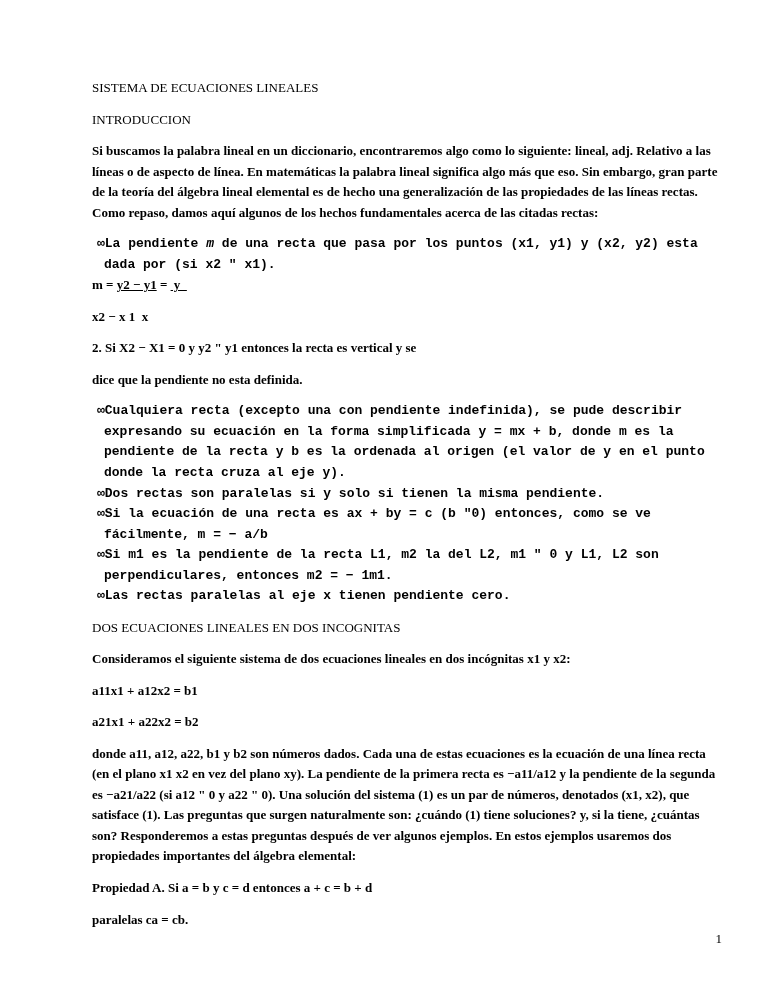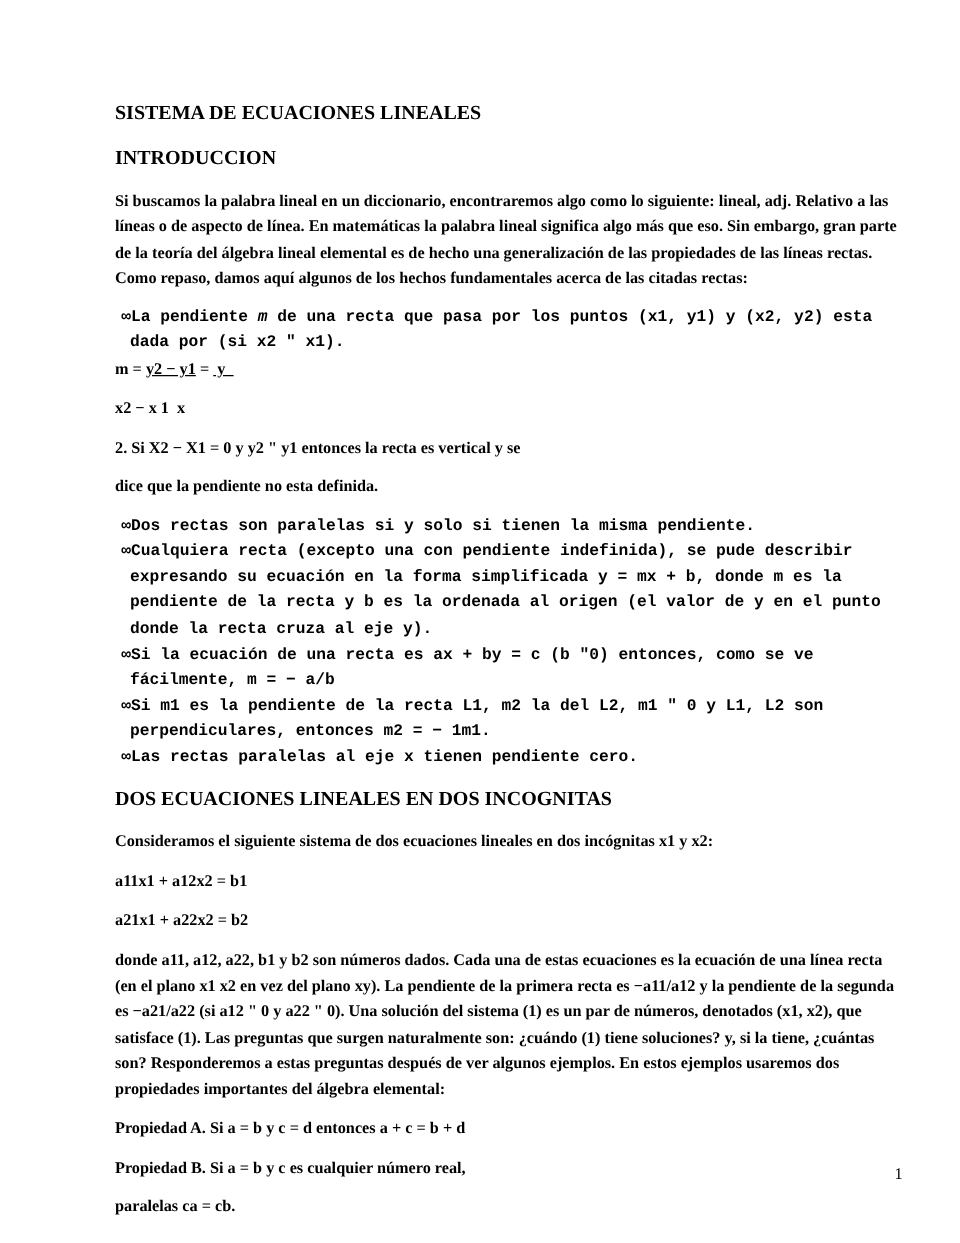--- a/index.html
+++ b/index.html
@@ -11,21 +11,21 @@
     background: #ffffff;
     color: #000000;
     font-family: "Liberation Serif", "DejaVu Serif", serif;
     font-weight: 700;
     font-size: 13px;
     line-height: 1.58;
     padding: 78px 48px 0 92px;
     overflow: hidden;
   }
   .para { margin-bottom: 11px; }
-  h1.para, h2.para { font-size: 16px; font-weight: 700; }
+  h1.para, h2.para { font-size: 13px; font-weight: 400; }
   .bullet {
     padding-left: 12px;
     text-indent: -7px;
     margin: 0;
     font-family: Liberation Mono, monospace;
   }
   .bullet-group { margin-bottom: 11px; }
   .pre { white-space: pre; }
   .u { text-decoration: underline; margin-top: 48px; }
   em { font-style: italic; font-weight: 700; }
@@ -53,38 +53,37 @@
 
   <p class="para pre"><span>m = </span><span class="u">y2 − y1</span><span> = </span><span class="u"> y  </span></p>
 
   <p class="para pre">x2 − x 1  x</p>
 
   <p class="para">2. Si X2 − X1 = 0 y y2 " y1 entonces la recta es vertical y se</p>
 
   <p class="para">dice que la pendiente no esta definida.</p>
 
   <div class="bullet-group">
+    <p class="bullet">∞Cualquiera recta (excepto una con pendiente indefinida), se pude describir expresando su ecuación en la forma simplificada y = mx + b, donde m es la pendiente de la recta y b es la ordenada al origen (el valor de y en el punto donde la recta cruza al eje y).</p>
     <p class="bullet">∞Dos rectas son paralelas si y solo si tienen la misma pendiente.</p>
-    <p class="bullet">∞Cualquiera recta (excepto una con pendiente indefinida), se pude describir expresando su ecuación en la forma simplificada y = mx + b, donde m es la pendiente de la recta y b es la ordenada al origen (el valor de y en el punto donde la recta cruza al eje y).</p>
     <p class="bullet">∞Si la ecuación de una recta es ax + by = c (b "0) entonces, como se ve fácilmente, m = − a/b</p>
     <p class="bullet">∞Si m1 es la pendiente de la recta L1, m2 la del L2, m1 " 0 y L1, L2 son perpendiculares, entonces m2 = − 1m1.</p>
     <p class="bullet">∞Las rectas paralelas al eje x tienen pendiente cero.</p>
   </div>
 
   <h2 class="para">DOS ECUACIONES LINEALES EN DOS INCOGNITAS</h2>
 
   <p class="para">Consideramos el siguiente sistema de dos ecuaciones lineales en dos incógnitas x1 y x2:</p>
 
   <p class="para">a11x1 + a12x2 = b1</p>
 
   <p class="para">a21x1 + a22x2 = b2</p>
 
   <p class="para">donde a11, a12, a22, b1 y b2 son números dados. Cada una de estas ecuaciones es la ecuación de una línea recta (en el plano x1 x2 en vez del plano xy). La pendiente de la primera recta es −a11/a12 y la pendiente de la segunda es −a21/a22 (si a12 " 0 y a22 " 0). Una solución del sistema (1) es un par de números, denotados (x1, x2), que satisface (1). Las preguntas que surgen naturalmente son: ¿cuándo (1) tiene soluciones? y, si la tiene, ¿cuántas son? Responderemos a estas preguntas después de ver algunos ejemplos. En estos ejemplos usaremos dos propiedades importantes del álgebra elemental:</p>
 
   <p class="para">Propiedad A. Si a = b y c = d entonces a + c = b + d</p>
 
-  <p class="para">Propiedad B. Si a = b y c es cualquier número real,</p>
 
   <p class="para">paralelas ca = cb.</p>
 
   <div class="page-number">1</div>
 
 </div>
 
 </body></html>

